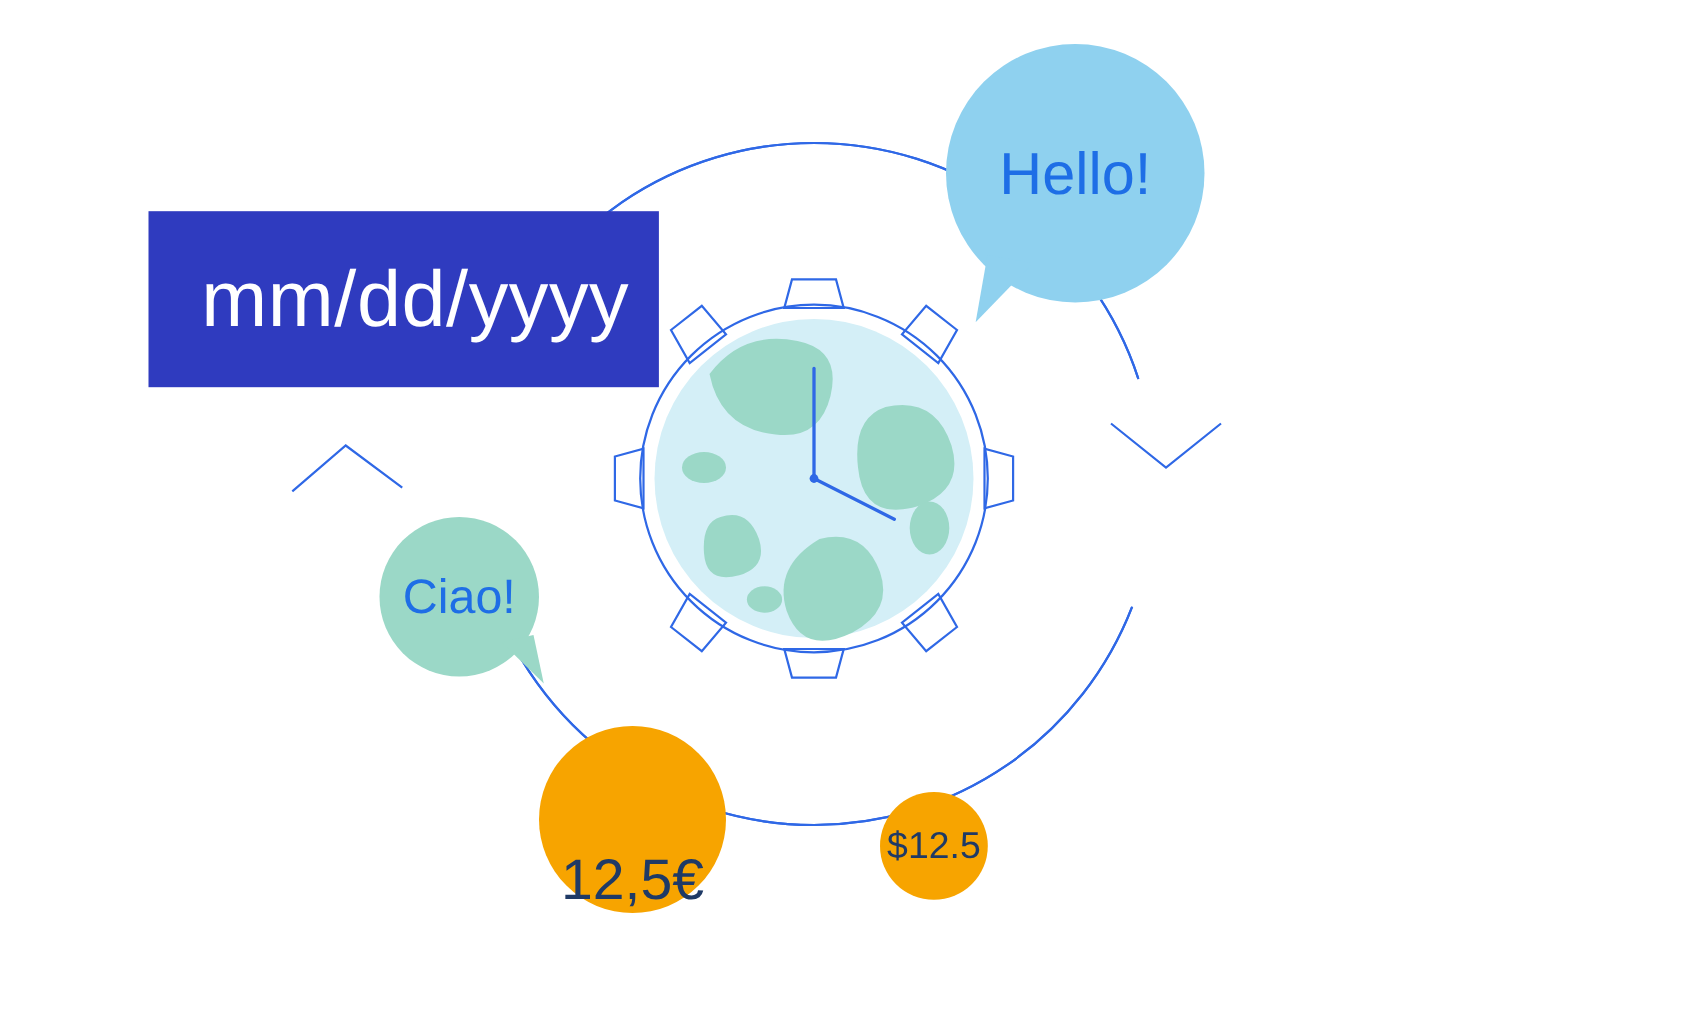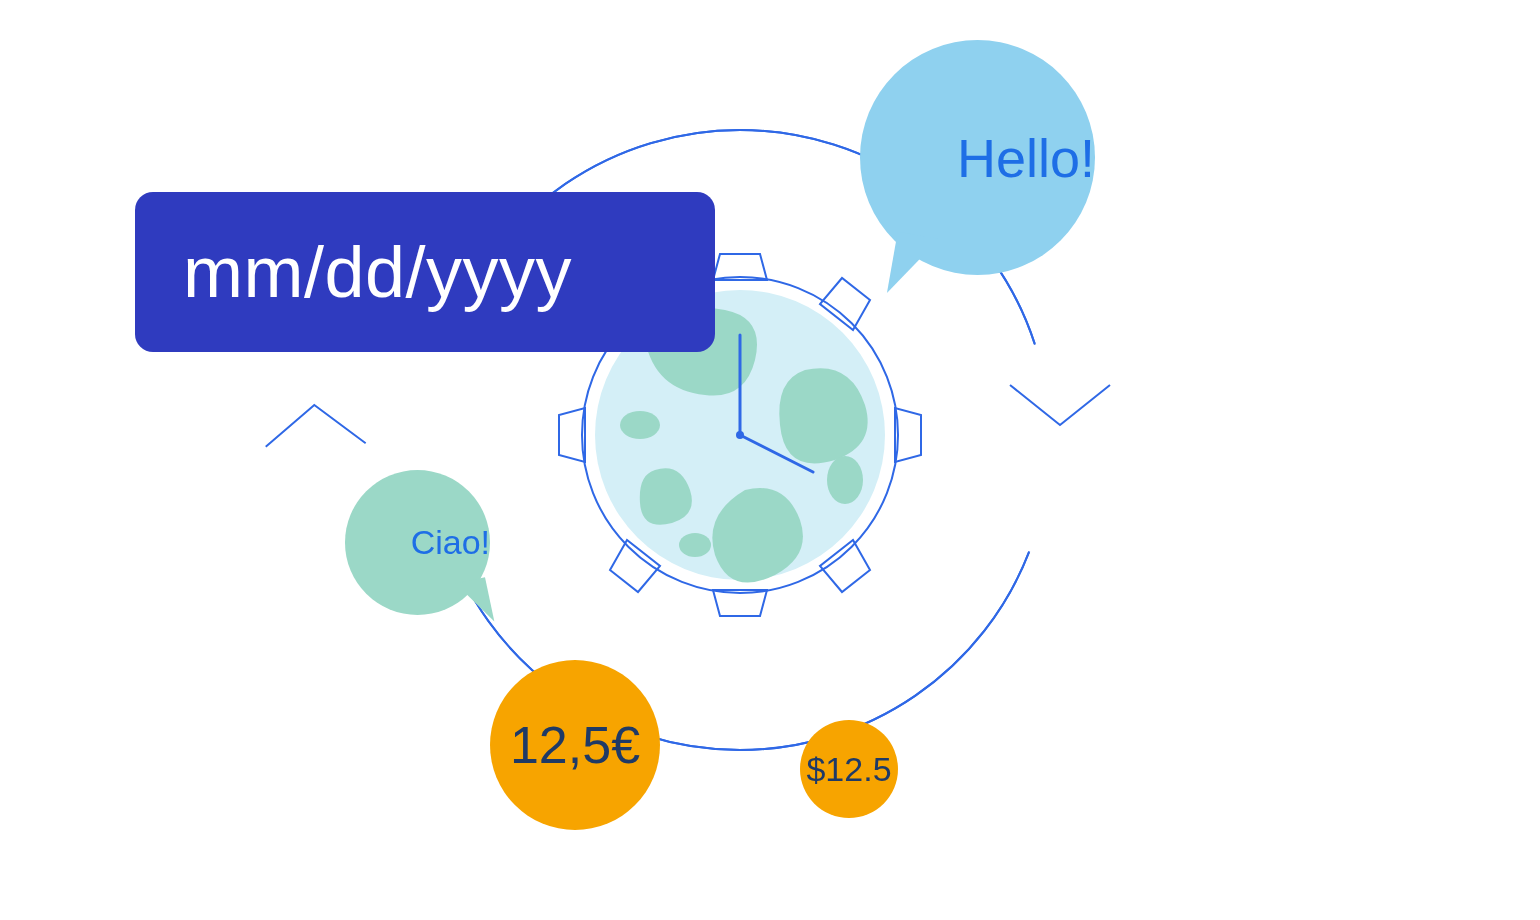--- a/index.html
+++ b/index.html
@@ -40,26 +40,25 @@
     font-weight: 300;
     letter-spacing: 0.5px;
     display: flex;
     align-items: center;
     padding-left: 48px;
     box-sizing: border-box;
   }
   .box.blue {
     left: 135px;
     top: 192px;
-    width: 580px;
+    width: 464px;
     height: 160px;
     background: #2F3BBF; 
     color: #ffffff;
     font-size: 72px;
-    border-radius: 18px;
   }
   .box.grey {
     left: 720px;
     top: 450px;
     width: 565px;
     height: 160px;
     background: #F5F6F8;
     color: #5C79D6;
     font-size: 72px;
   }
@@ -68,44 +67,44 @@
     position: absolute;
     border-radius: 50%;
     background: #F7A400;
     color: #1F3A66;
     display: flex;
     align-items: center;
     justify-content: center;
     font-weight: 300;
   }
   .coin.lv    { left: 600px; top: 52px;  width: 108px; height: 108px; font-size: 30px; }
-  .coin.eur   { left: 490px; top: 660px; width: 170px; height: 170px; font-size: 52px; }
+  .coin.eur   { left: 490px; top: 660px; width: 170px; height: 170px; font-size: 52px; align-items: flex-end; }
   .coin.usd   { left: 800px; top: 720px; width: 98px;  height: 98px;  font-size: 34px; }
   
   .bubble {
     position: absolute;
     border-radius: 50%;
     display: flex;
     align-items: center;
-    justify-content: flex-end;
+    justify-content: center;
     font-weight: 300;
   }
   .bubble.hello {
     left: 860px; top: 40px;
     width: 235px; height: 235px;
     background: #8FD1EF;
     color: #1E6EE6;
     font-size: 54px;
   }
   .bubble.ciao {
     left: 345px; top: 470px;
     width: 145px; height: 145px;
     background: #9BD8C7;
     color: #1E6EE6;
-    font-size: 34px;
+    font-size: 44px;
   }
   
   .tail {
     position: absolute;
     width: 0; height: 0;
   }
   .tail.hello-tail {
     left: 892px; top: 235px;
     border-left: 0px solid transparent;
     border-right: 42px solid transparent;

